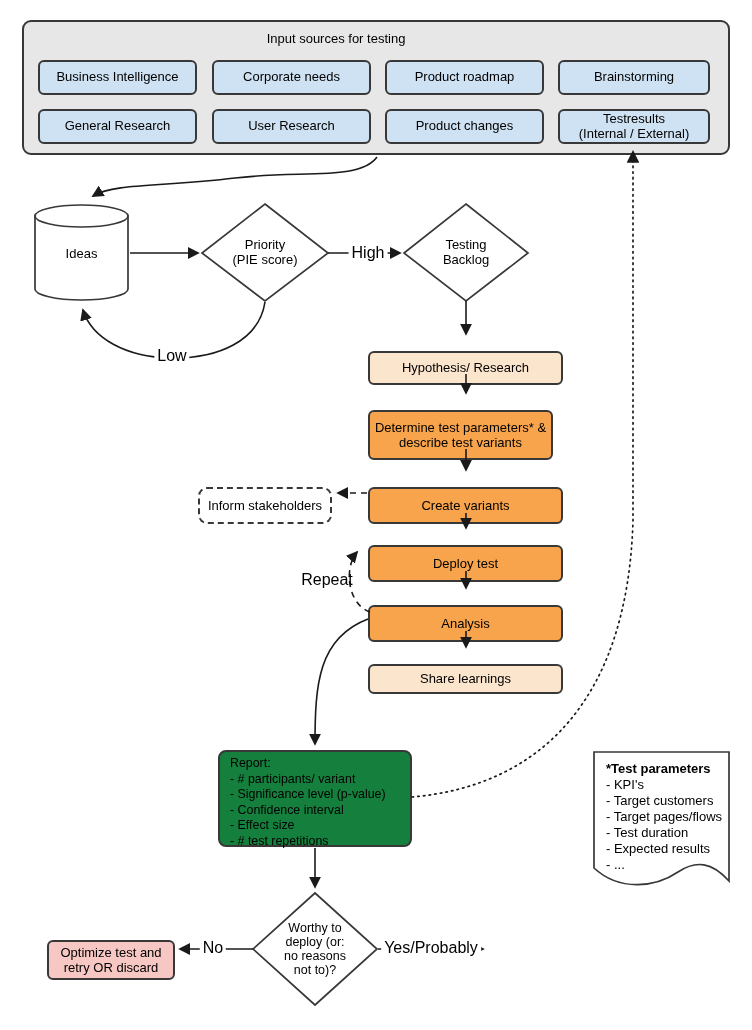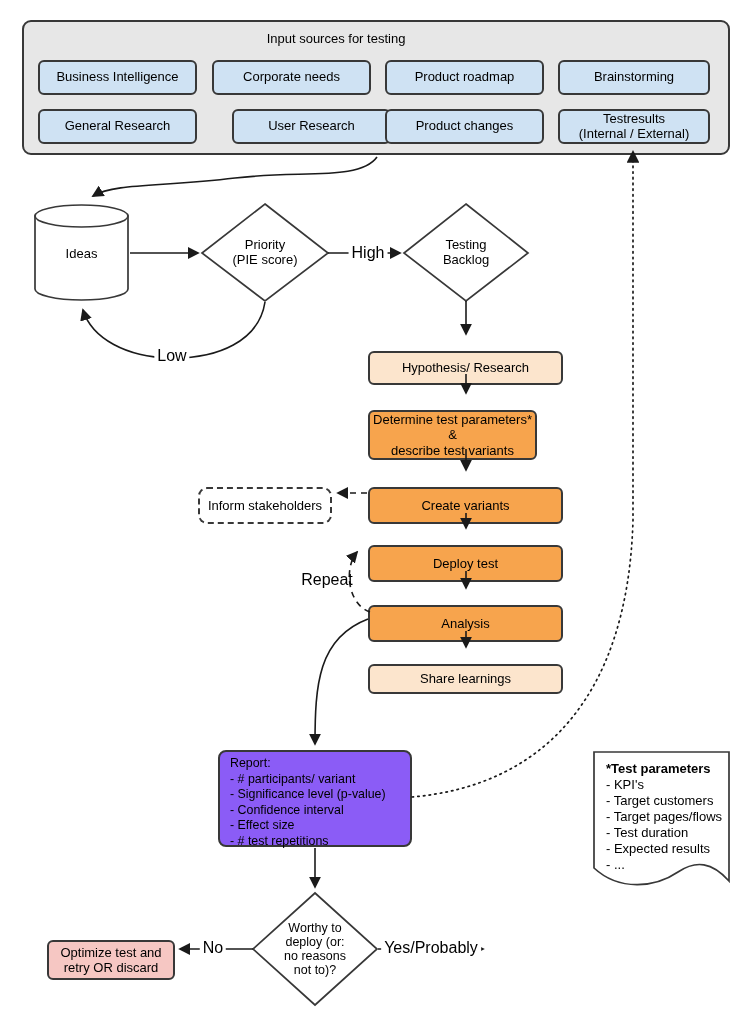--- a/index.html
+++ b/index.html
@@ -47,21 +47,21 @@
     position:absolute;z-index:4;display:flex;align-items:center;justify-content:center;
     text-align:center;font-size:13px;line-height:1.18;white-space:pre-line;
   }
   .lbl{
     position:absolute;z-index:5;transform:translate(-50%,-50%);
     font-size:16px;background:#fff;padding:0 3px;white-space:nowrap;text-align:right;
   }
   .lbl-plain{background:transparent;}
   .report{
     position:absolute;left:218px;top:750px;width:194px;height:97px;z-index:2;
-    box-sizing:border-box;background:#8b5cf6;border:2px solid var(--c-stroke);
+    box-sizing:border-box;background:#15803d;border:2px solid var(--c-stroke);
     border-radius:8px;font-size:12.4px;line-height:15.6px;padding:4px 6px 0 10px;
   }
   .note-text{
     position:absolute;left:606px;top:761px;z-index:4;
     font-size:13px;line-height:16px;
   }
   .note-title{font-weight:bold;}
   .z2{z-index:2;margin-top:12px;}
 </style>
 </head>
@@ -70,21 +70,21 @@
 <div class="canvas">
 
   <div class="container-box"></div>
   <div class="container-title">Input sources for testing</div>
 
   <div class="src" style="left:38px;top:60px;width:159px;">Business Intelligence</div>
   <div class="src" style="left:212px;top:60px;width:159px;">Corporate needs</div>
   <div class="src" style="left:385px;top:60px;width:159px;">Product roadmap</div>
   <div class="src" style="left:558px;top:60px;width:152px;">Brainstorming</div>
   <div class="src" style="left:38px;top:109px;width:159px;">General Research</div>
-  <div class="src" style="left:212px;top:109px;width:159px;margin-left:20px;">User Research</div>
+  <div class="src" style="left:212px;top:109px;width:159px;">User Research</div>
   <div class="src" style="left:385px;top:109px;width:159px;">Product changes</div>
   <div class="src" style="left:558px;top:109px;width:152px;">Testresults
 (Internal / External)</div>
 
   <svg class="layer" width="752" height="1030" viewBox="0 0 752 1030">
     <defs>
       <marker id="arr" viewBox="0 0 10 10" refX="8.5" refY="5" markerWidth="7.5" markerHeight="7.5" orient="auto-start-reverse">
         <path d="M0 0 L10 5 L0 10 z" fill="#1a1a1a"></path>
       </marker>
     </defs>
@@ -133,21 +133,21 @@
   <div class="shape-text" style="left:215px;top:236px;width:100px;height:32px;">Priority
 (PIE score)</div>
   <div class="shape-text" style="left:426px;top:236px;width:80px;height:32px;">Testing
 Backlog</div>
   <div class="shape-text" style="left:266px;top:920px;width:98px;height:58px;font-size:12.5px;line-height:1.14;">Worthy to
 deploy (or:
 no reasons
 not to)?</div>
 
   <div class="node peach z2" style="left:368px;top:339px;width:195px;height:34px;">Hypothesis/ Research</div>
-  <div class="node orange z2" style="left:368px;top:398px;width:169px;height:50px;">Determine test parameters* &amp;
+  <div class="node orange z2" style="left:368px;top:398px;width:185px;height:50px;">Determine test parameters* &amp;
 describe test variants</div>
   <div class="node orange z2" style="left:368px;top:475px;width:195px;height:37px;">Create variants</div>
   <div class="node whitebg dashed z2" style="left:198px;top:475px;width:134px;height:37px;">Inform stakeholders</div>
   <div class="node orange z2" style="left:368px;top:533px;width:195px;height:37px;">Deploy test</div>
   <div class="node orange z2" style="left:368px;top:593px;width:195px;height:37px;">Analysis</div>
   <div class="node peach z2" style="left:368px;top:652px;width:195px;height:30px;">Share learnings</div>
 
   <div class="report">
     <div>Report:</div>
     <div>- # participants/ variant</div>

